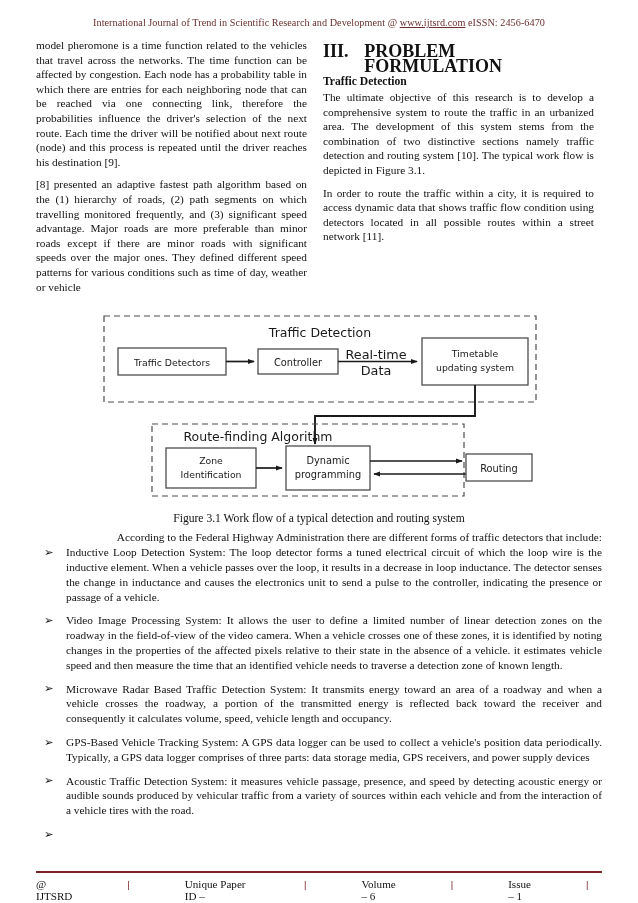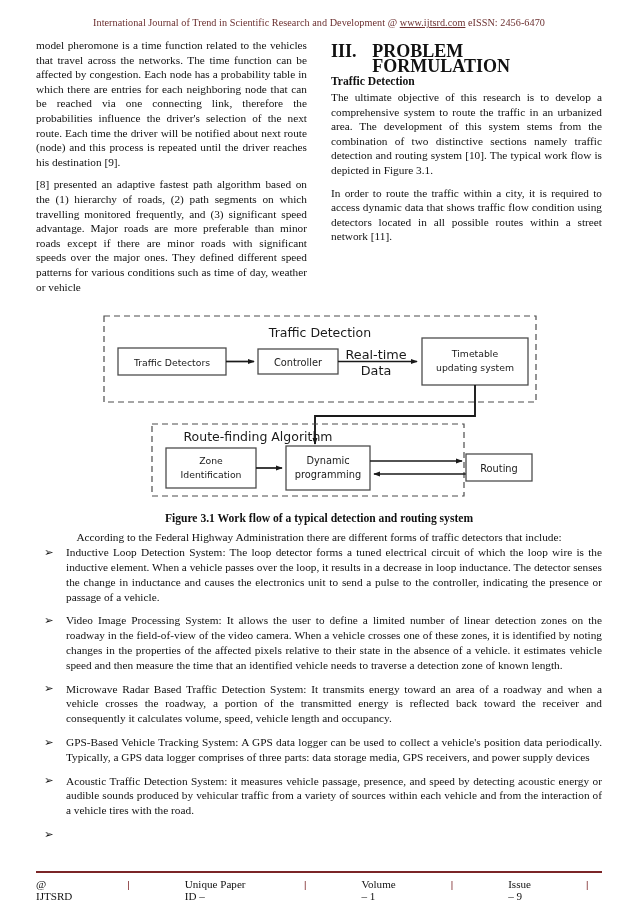--- a/index.html
+++ b/index.html
@@ -38,21 +38,21 @@
     text-decoration: underline;
     color: #6b2f2f;
   }
   
   .columns {
     position: absolute;
     top: 38px;
     left: 36px;
     width: 566px;
     display: flex;
-    gap: 24px;
+    gap: 16px;
   }
   .col {
     width: 271px;
   }
   .col p {
     margin: 0 0 8px 0;
     font-size: 11.3px;
     line-height: 14.6px;
     text-align: justify;
     text-justify: inter-word;
@@ -82,35 +82,35 @@
     height: 196px;
   }
   .fig-svg { display:block; }
   .fig-caption {
     position: absolute;
     top: 511px;
     left: 36px;
     width: 566px;
     text-align: center;
     font-size: 11.6px;
-    font-weight: bold;
+    font-weight: normal;
     line-height: 15px;
   }
   
   .lower {
     position: absolute;
     top: 530px;
     left: 36px;
     width: 566px;
   }
   .lead-line {
     font-size: 11.3px;
     line-height: 14.8px;
     margin: 0 0 0.5px 0;
-    text-align: center;
+    text-align: right;
   }
   ul.bullets {
     list-style: none;
     margin: 0;
     padding: 0;
   }
   ul.bullets li {
     position: relative;
     padding-left: 30px;
     margin-bottom: 9px;
@@ -263,21 +263,21 @@
       </li>
     </ul>
   </div>
 
   <div class="footer-rule"></div>
   <div class="footer">
     <span>@ IJTSRD</span>
     <span class="sep">|</span>
     <span>Unique Paper ID – IJTSRD50598</span>
     <span class="sep">|</span>
-    <span>Volume – 1</span>
-    <span class="sep">|</span>
-    <span>Issue – 9</span>
+    <span>Volume – 6</span>
+    <span class="sep">|</span>
+    <span>Issue – 1</span>
     <span class="sep">|</span>
     <span>July-September 2022</span>
     <span class="page-no">Page 1128</span>
   </div>
 
 </div>
 
 </body></html>

